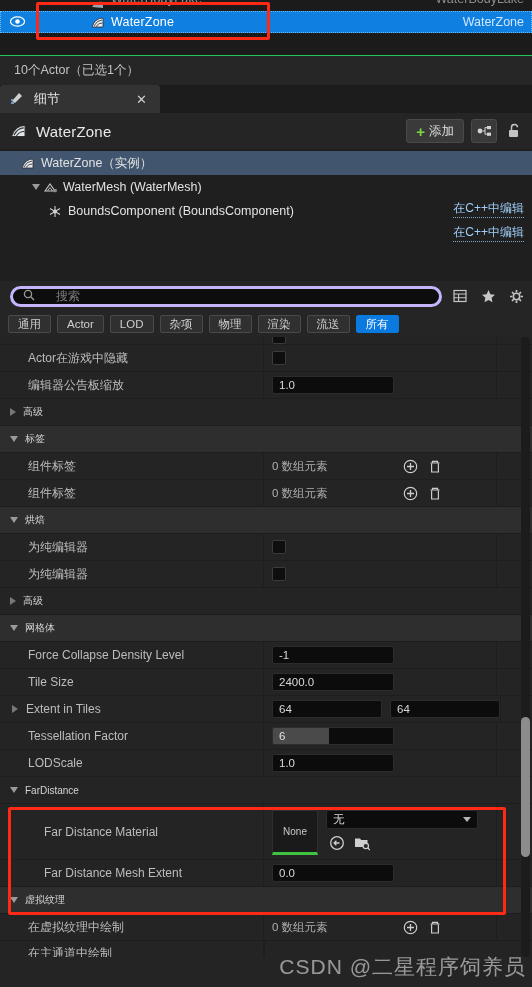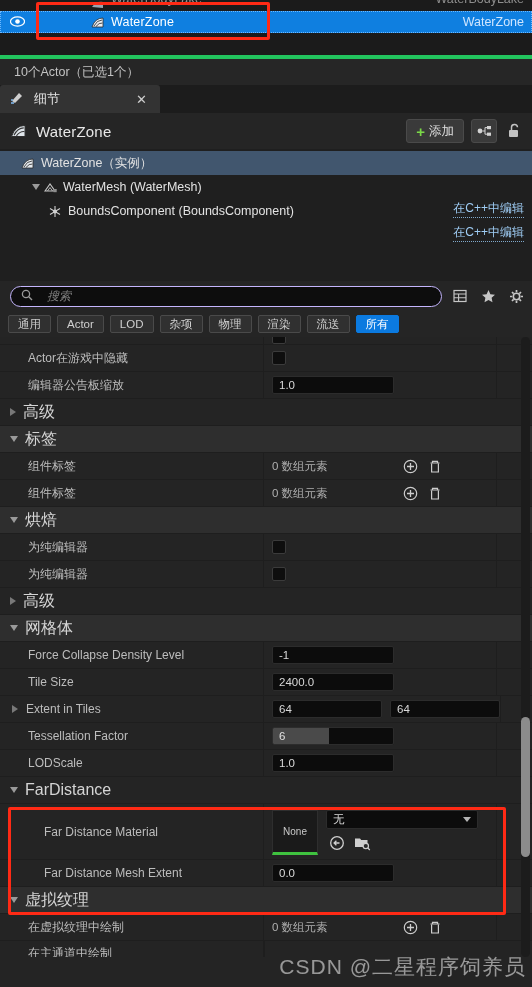--- a/index.html
+++ b/index.html
@@ -27,21 +27,21 @@
   .ol-icon { width: 16px; height: 14px; margin-right: 5px; flex: 0 0 16px; display: inline-flex; align-items: center; justify-content: center; }
   .ol-name { font-size: 12.5px; flex: 1 1 auto; letter-spacing: .2px; }
   .ol-type { font-size: 12.5px; color: #cfe6ff; margin-right: 8px; }
   .ol-row.partial .ol-type { color: #8e8e8e; }
   .ol-indent { width: 62px; flex: 0 0 62px; }
   .ol-gap { height: 20px; background: #1b1b1b; }
 
   .actorbar {
     height: 30px; background: #262626; display: flex; align-items: center;
     padding-left: 14px; color: #c3c3c3; font-size: 12.5px;
-    border-top: 4px solid #22c55e;
+    border-top: 1px solid #22c55e;
   }
 
   
   .tabstrip { height: 28px; background: #1c1c1c; display: flex; align-items: center; }
   .tab {
     height: 28px; background: #333333; display: flex; align-items: center;
     padding: 0 10px 0 10px; gap: 8px; min-width: 160px;
     border-top-left-radius: 3px; border-top-right-radius: 3px;
   }
   .tab-label { font-size: 13px; color: #e4e4e4; flex: 1 1 auto; }
@@ -71,22 +71,22 @@
   .comp-row.sel { background: #41566e; }
   .comp-label { color: #e2e2e2; flex: 1 1 auto; }
   .comp-link { color: #9fcdf5; font-size: 12px; border-bottom: 1px dotted #7fa9cc; margin-top: 44px; }
   .tri { width: 11px; flex: 0 0 11px; display: inline-flex; align-items: center; justify-content: center; }
   .ci { width: 18px; flex: 0 0 18px; display: inline-flex; align-items: center; justify-content: center; margin-right: 4px; }
   .comp-pad { background: #1f1f1f; height: 58px; }
 
   
   .searchrow { height: 30px; display: flex; align-items: center; padding: 0 6px 0 10px; gap: 8px; background: #252525; }
   .searchbox {
-    flex: 1 1 auto; height: 21px; background: #0d0d0d; border: 1px solid #c4b5fd;
-    border-radius: 11px; display: flex; align-items: center; padding: 0 10px; gap: 14px; font-style: italic;
+    flex: 1 1 auto; height: 21px; background: #0d0d0d; border: 3px solid #c4b5fd;
+    border-radius: 11px; display: flex; align-items: center; padding: 0 10px; gap: 21px;
   }
   .search-ph { color: #7d7d7d; font-size: 12px; }
   .sicon { width: 20px; display: flex; align-items: center; justify-content: center; }
 
   .filters { height: 26px; display: flex; align-items: center; gap: 6px; padding: 0 8px; background: #252525; }
   .fbtn {
     height: 18px; min-width: 40px; padding: 0 9px; border: 1px solid #4a4a4a;
     border-radius: 2px; background: #303030; color: #cfcfcf; font-size: 11.5px;
     display: flex; align-items: center; justify-content: center;
   }
@@ -97,21 +97,21 @@
   .prow { display: flex; height: 27px; align-items: flex-end; border-bottom: 1px solid #1e1e1e; }
   .pname { width: 264px; flex: 0 0 264px; padding-left: 28px; color: #bdbdbd; font-size: 12px; border-right: 1px solid #1e1e1e; display:flex; align-items:center; height:100%; }
   .pname.deep { padding-left: 44px; }
   .pval { flex: 1 1 auto; display: flex; align-items: center; padding-left: 8px; gap: 8px; height: 100%; }
   .pextra { width: 36px; flex: 0 0 36px; border-left: 1px solid #1e1e1e; height: 100%; }
 
   .section {
     height: 27px; display: flex; align-items: center; gap: 7px;
     background: #2e2e2e; padding-left: 10px; border-bottom: 1px solid #1e1e1e;
   }
-  .section .stitle { font-size: 16px; color: #d4d4d4; }
+  .section .stitle { font-size: 10px; color: #d4d4d4; }
   .section.collapsed { background: #242424; }
   .tri-r { width: 0; height: 0; border-left: 6px solid #8a8a8a; border-top: 4px solid transparent; border-bottom: 4px solid transparent; }
   .tri-d { width: 0; height: 0; border-top: 6px solid #9a9a9a; border-left: 4.5px solid transparent; border-right: 4.5px solid transparent; }
   .tri-r.sm { border-left-color: #787878; }
 
   .field {
     height: 18px; background: #0c0c0c; border: 1px solid #2c2c2c; border-radius: 2px;
     display: flex; align-items: center; padding: 0 6px; color: #d8d8d8; font-size: 11.5px;
     width: 122px;
   }

